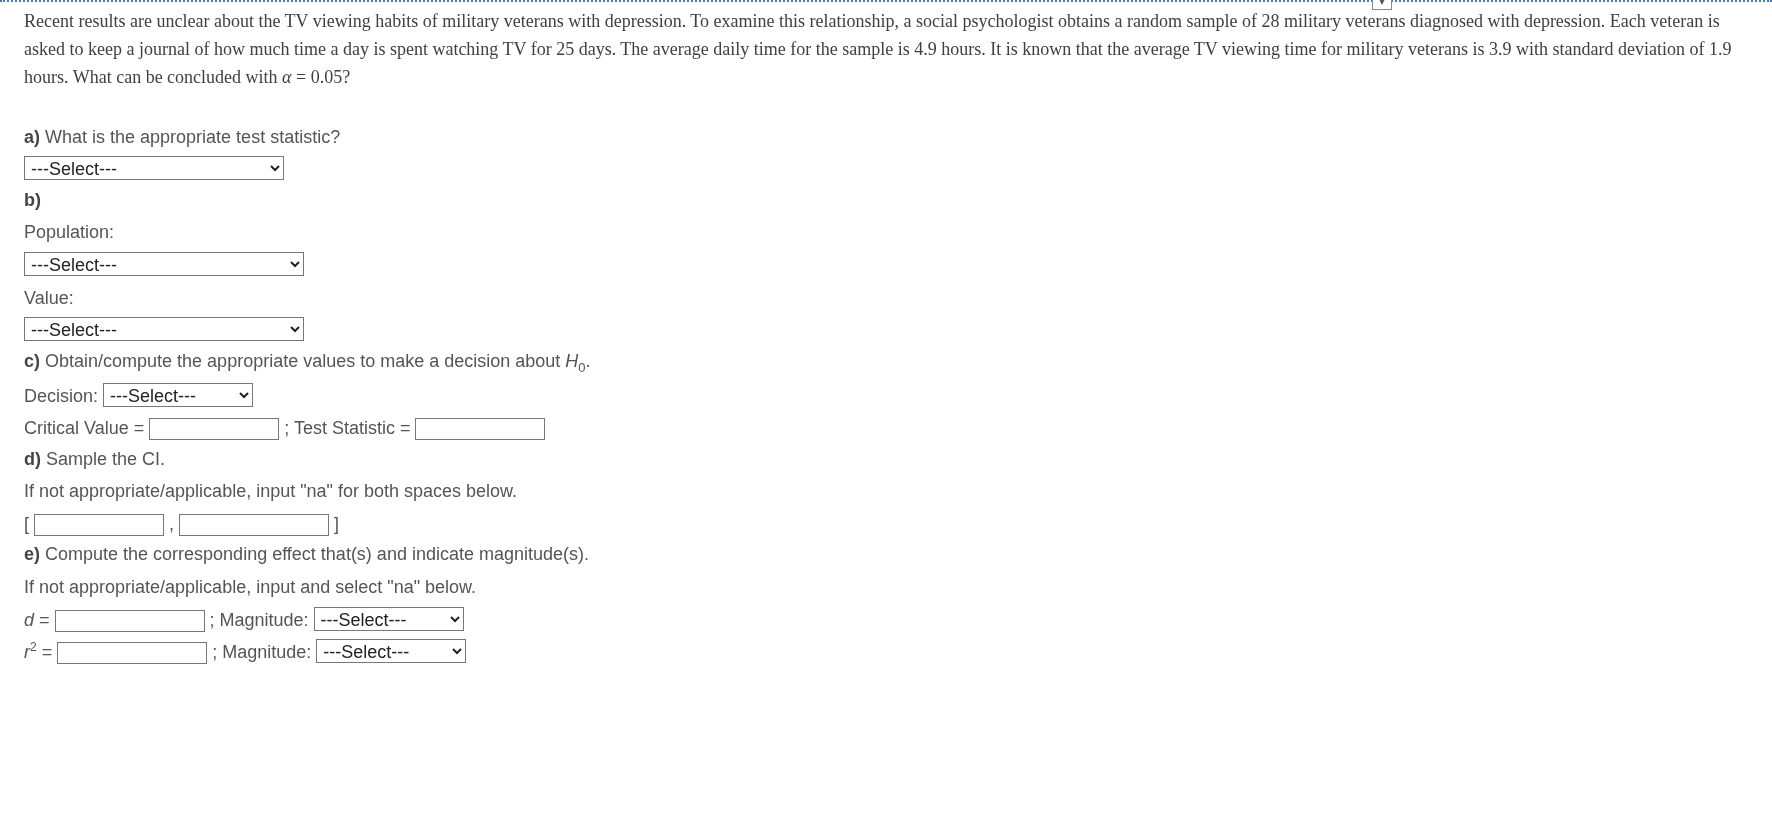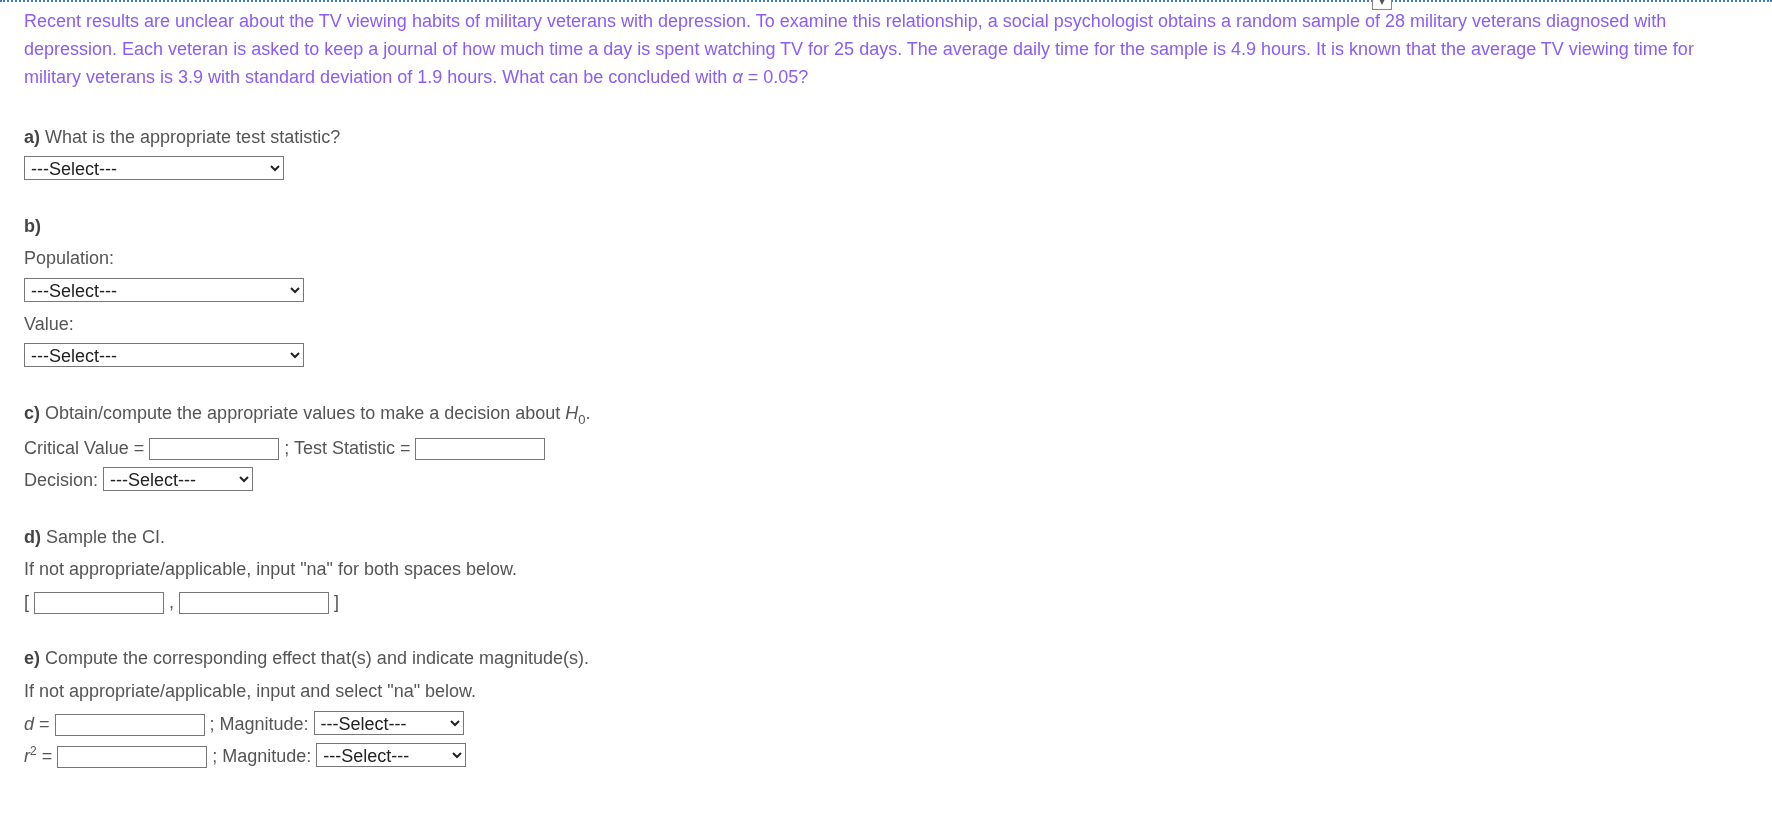--- a/index.html
+++ b/index.html
@@ -24,26 +24,26 @@
     height: 18px;
     background: #fff;
     border: 1px solid #888;
     display: flex;
     align-items: center;
     justify-content: center;
     font-size: 10px;
     color: #555;
   }
   .problem-text {
-    color: #8b5cf6;
+    color: #404040;
     line-height: 1.55;
     margin-bottom: 30px;
+    font-family: Liberation Serif, serif;
   }
   .section {
-    margin-top: 26px;
     color: #555;
     line-height: 1.7;
   }
   .section-label {
     font-weight: bold;
     color: #444;
   }
   select {
     font-family: Arial, sans-serif;
     font-size: 18px;
@@ -110,30 +110,30 @@
         <option>---Select---</option>
       </select>
     </div>
   </div>
 
   <div class="section">
     <div>
       <span class="section-label">c)</span><span> Obtain/compute the appropriate values to make a decision about </span><span class="italic">H</span><span class="sub">0</span><span>.</span>
     </div>
     <div class="row">
+      <span>Decision: </span>
+      <select class="w3">
+        <option>---Select---</option>
+      </select>
+    </div>
+    <div class="row">
       <span>Critical Value = </span>
       <input type="text" class="w-small" style="">
       <span> ;  Test Statistic = </span>
       <input type="text" class="w-small" style="">
-    </div>
-    <div class="row">
-      <span>Decision: </span>
-      <select class="w3">
-        <option>---Select---</option>
-      </select>
     </div>
   </div>
 
   <div class="section">
     <div>
       <span class="section-label">d)</span><span> Sample the CI.</span>
     </div>
     <div class="row">If not appropriate/applicable, input "na" for both spaces below.</div>
     <div class="row">
       <span>[ </span>

